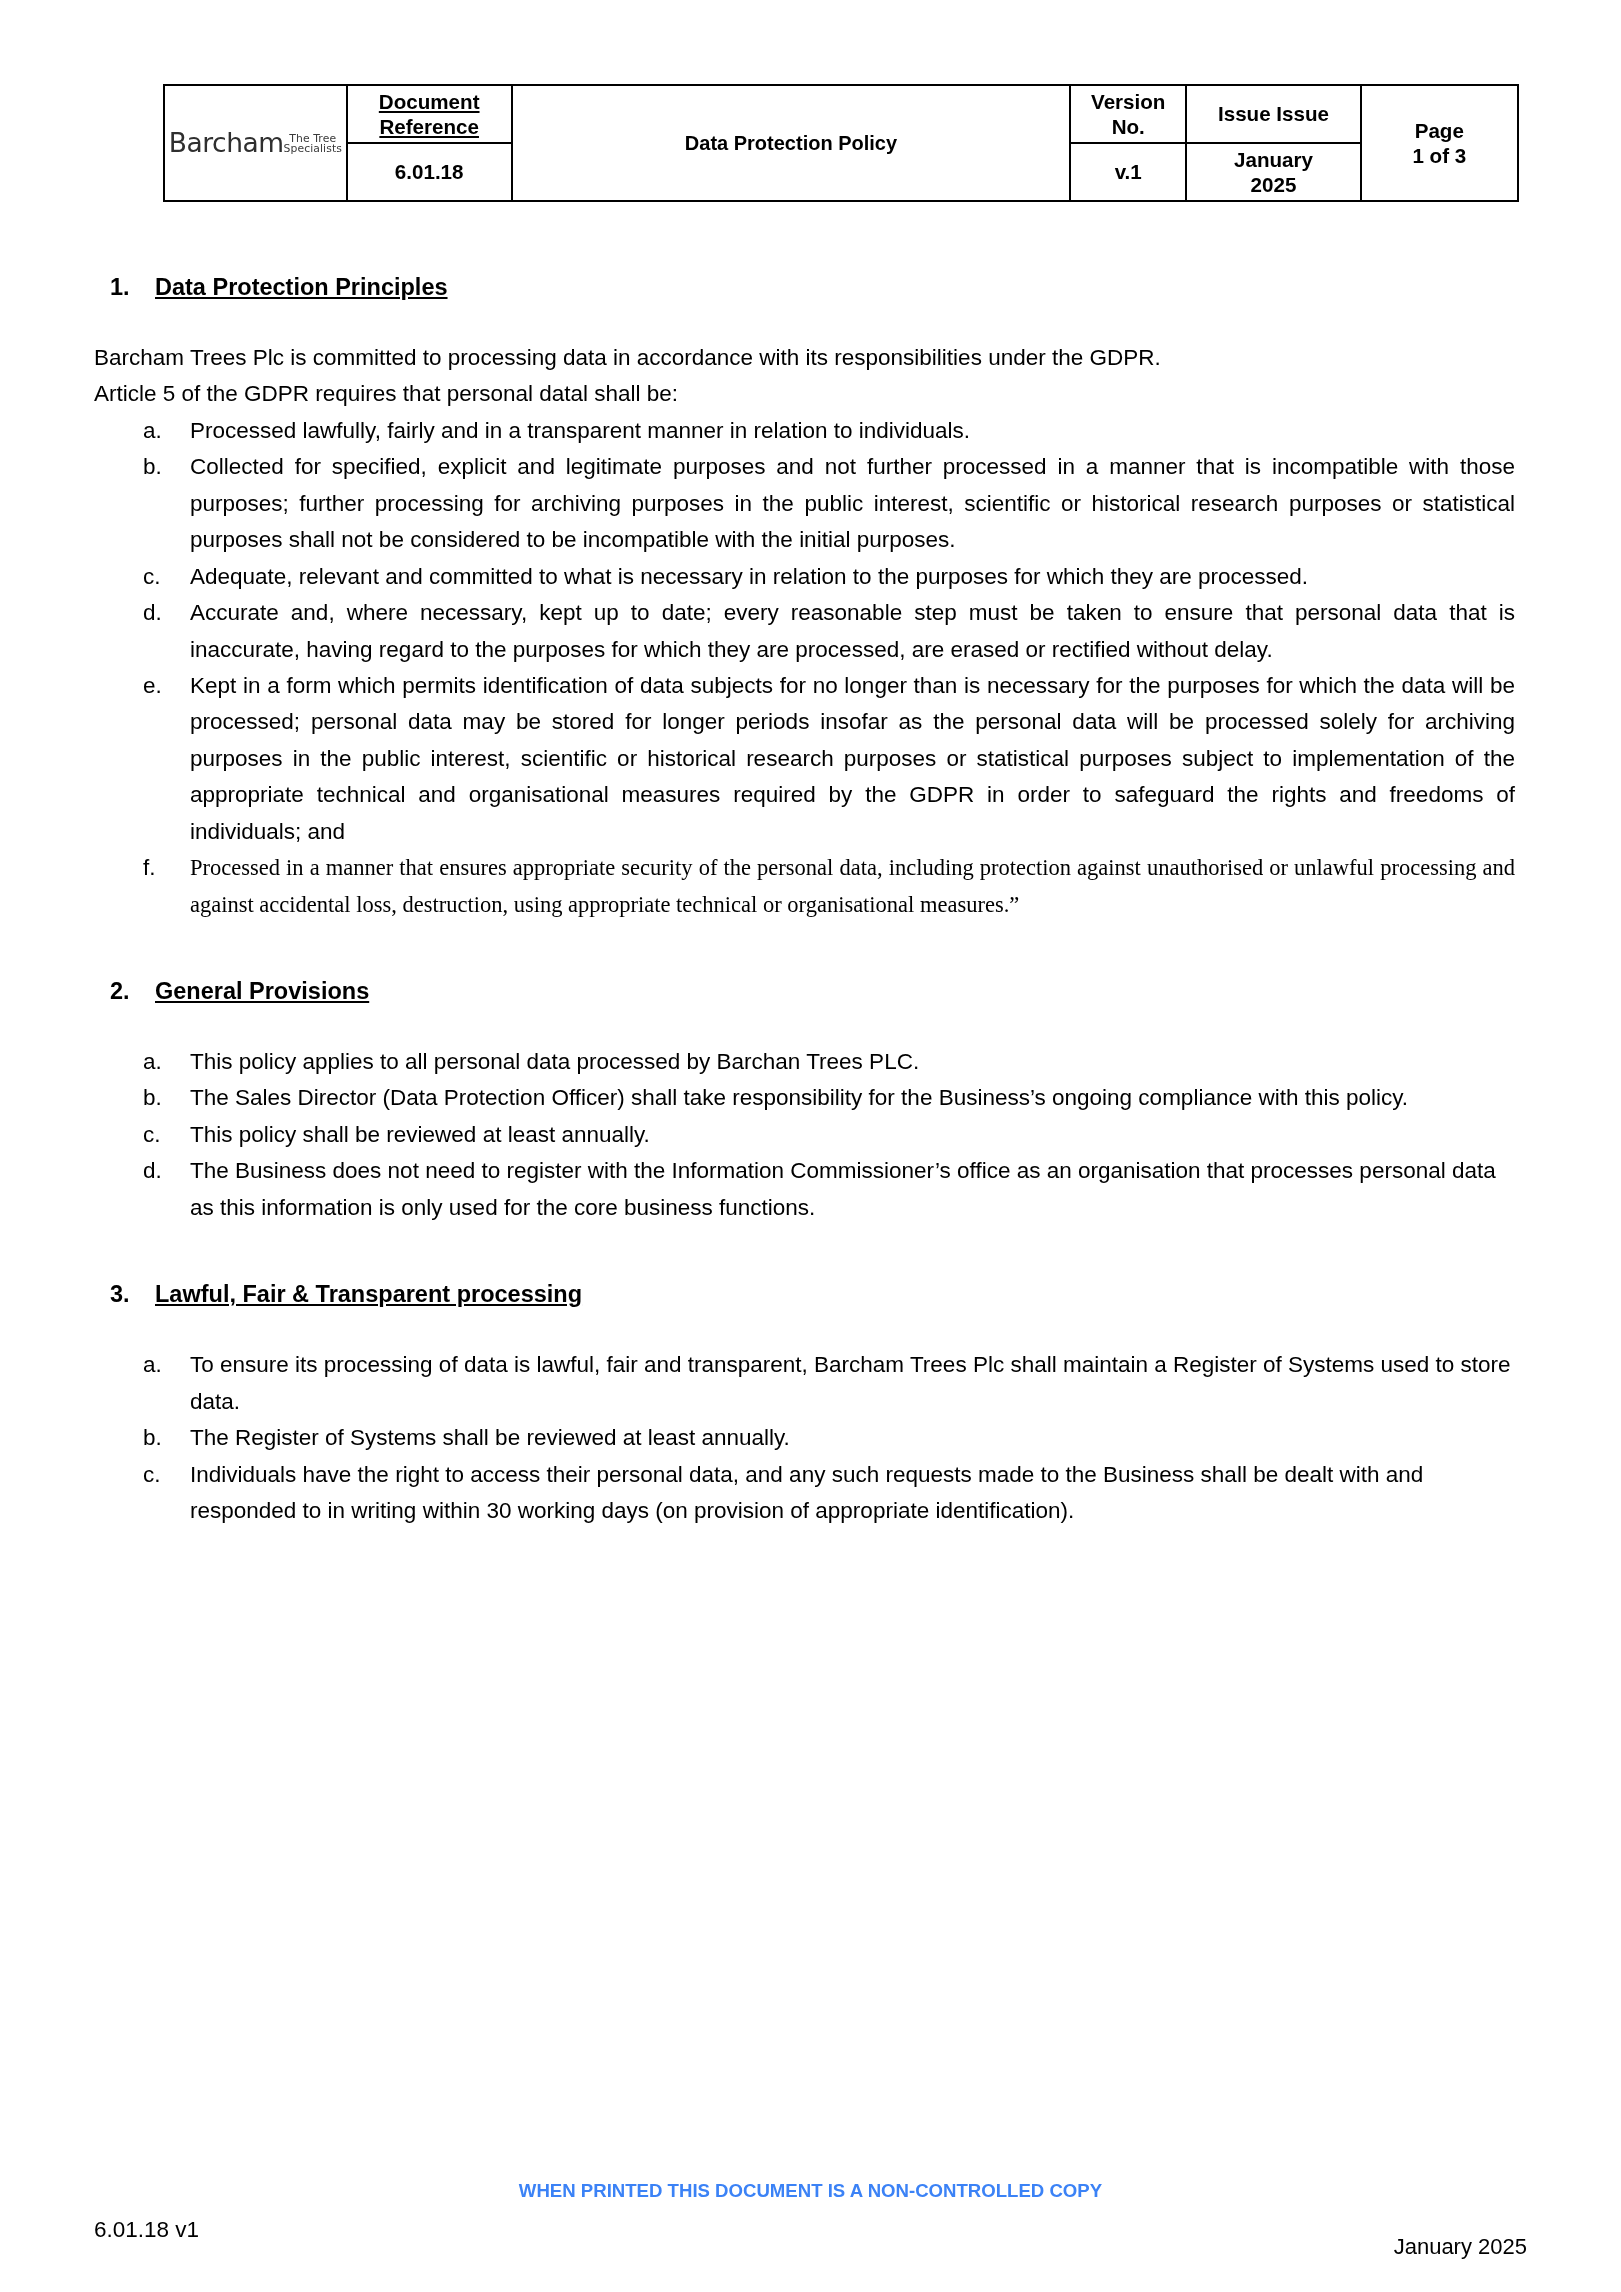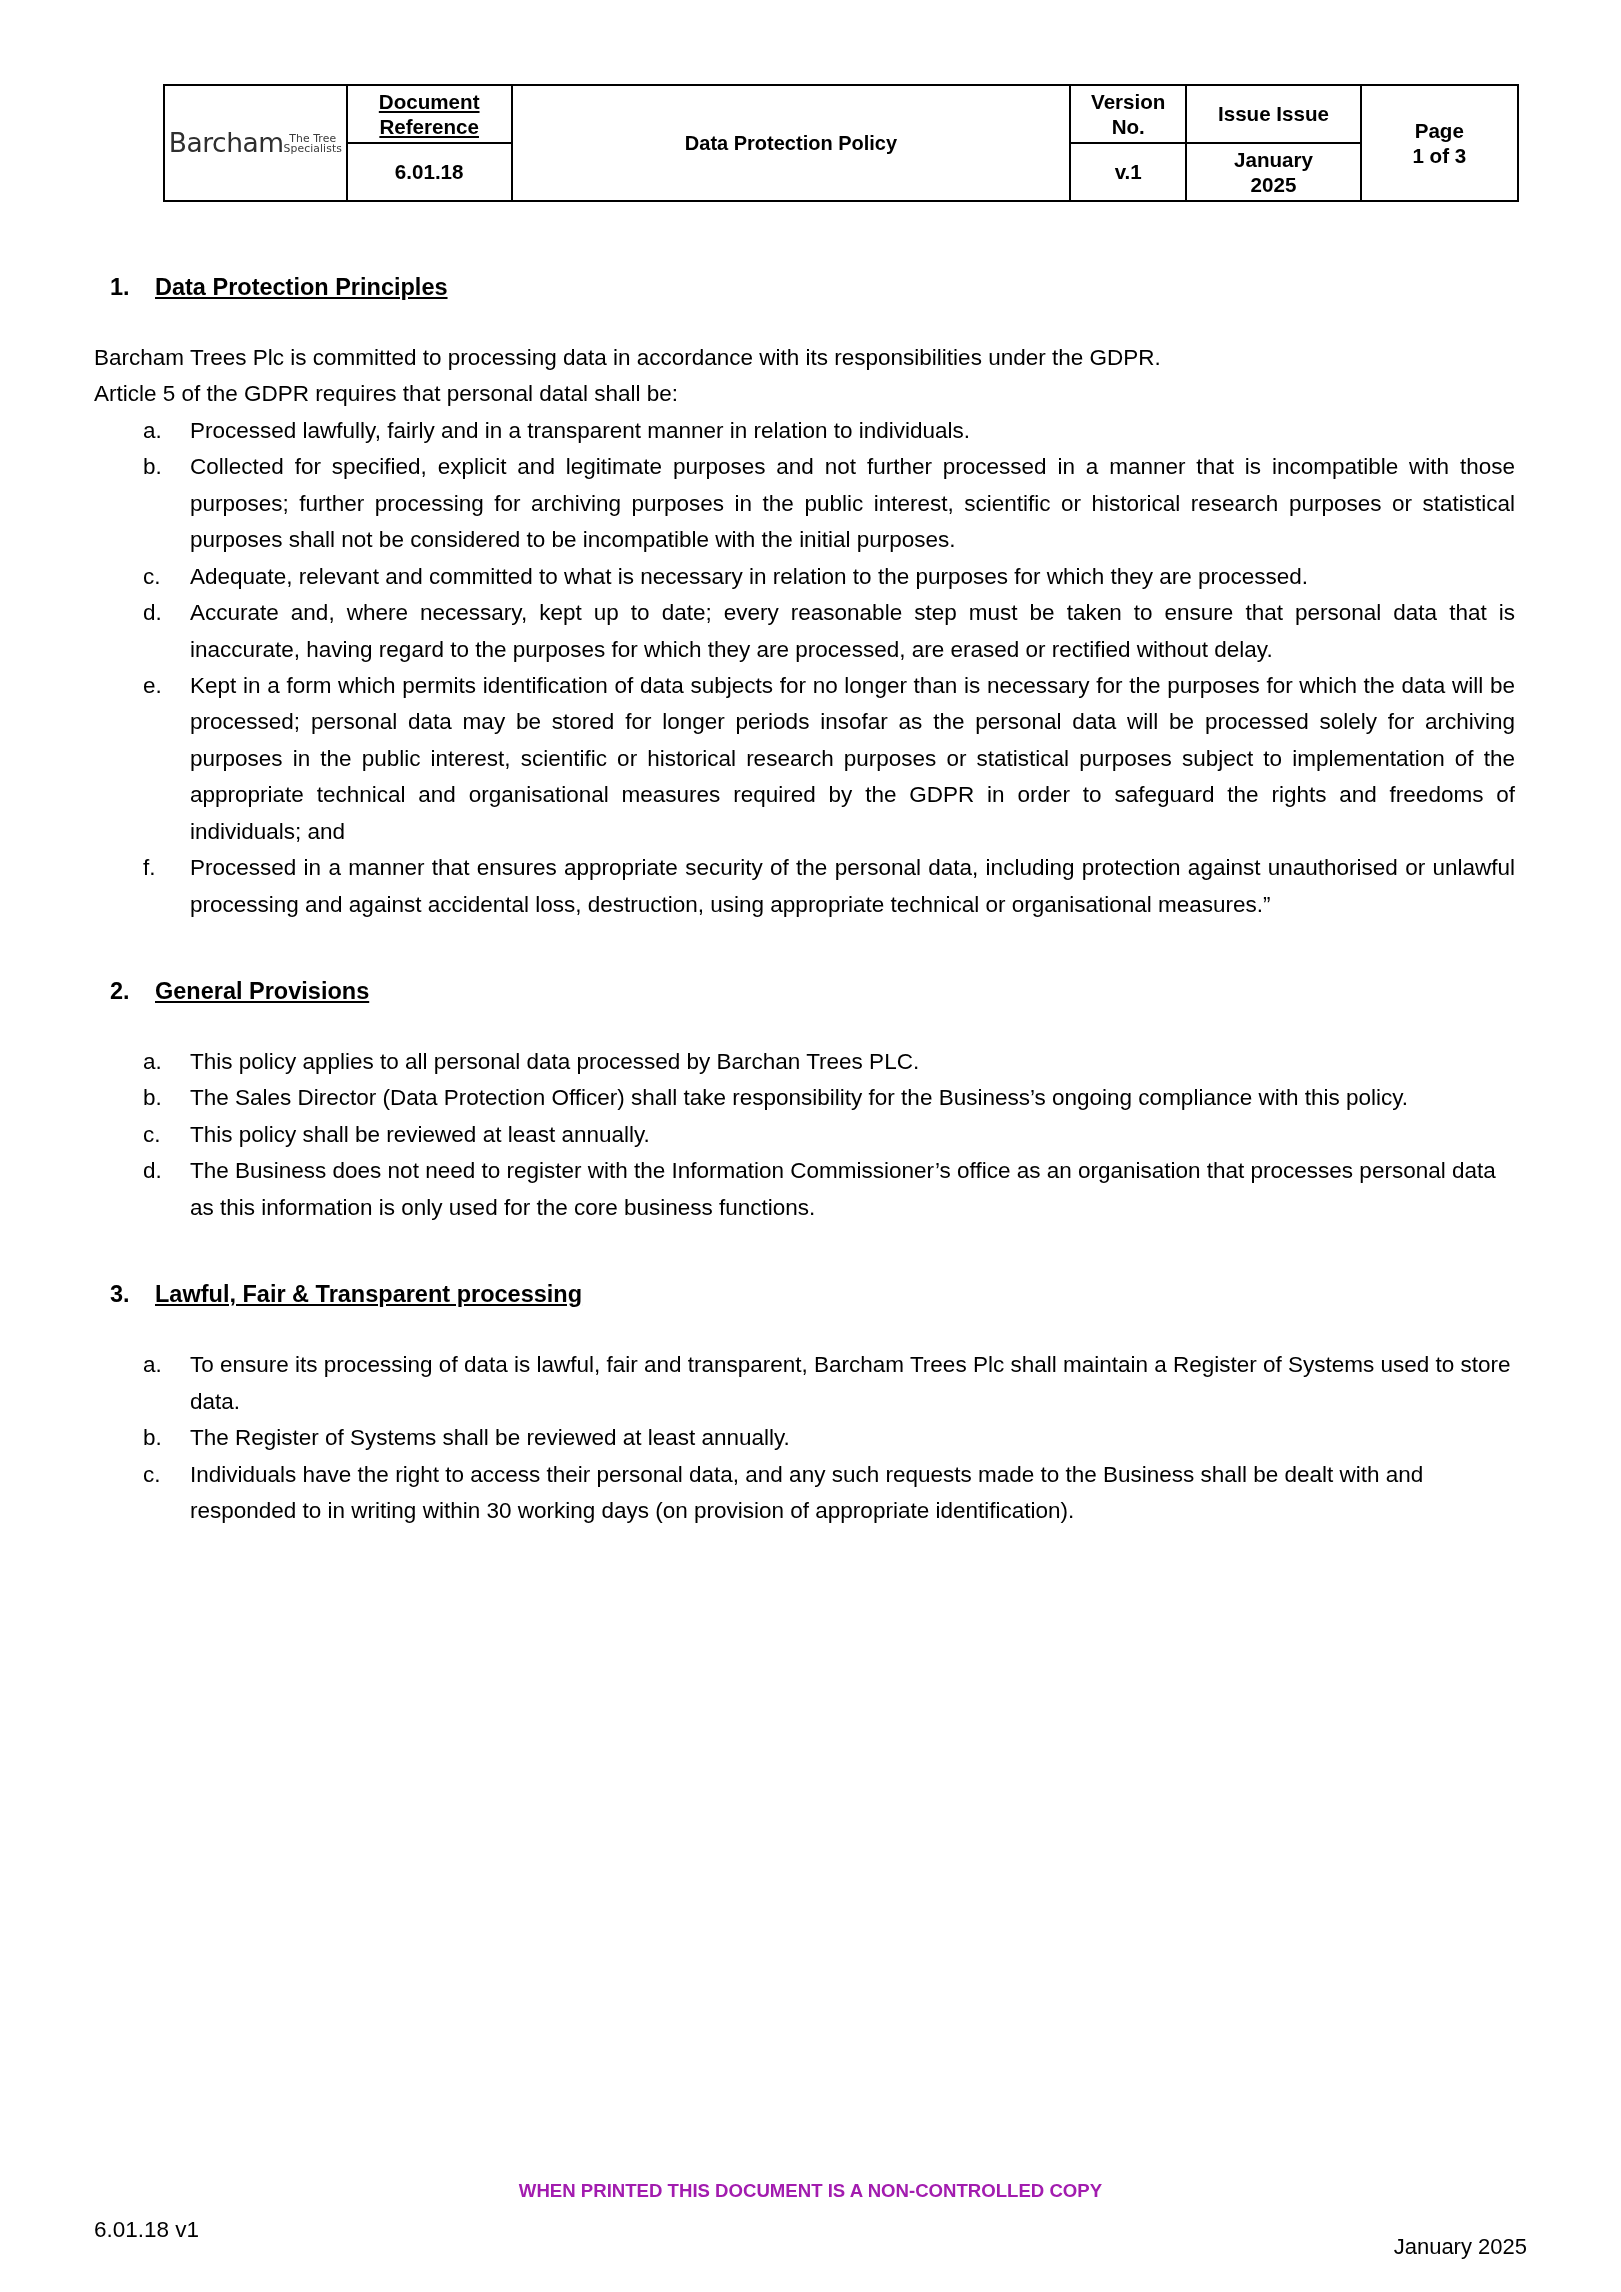--- a/index.html
+++ b/index.html
@@ -111,21 +111,21 @@
   }
   ol.alpha > li .marker {
     width: 47px;
     flex: none;
     text-align: left;
   }
   ol.alpha > li .body {
     flex: 1;
   }
   .justify .body { text-align: justify; }
-  .justify > li:last-child .body { text-align: justify; }
+  .justify > li:last-child .body { text-align: justify; font-family: Liberation Serif, serif; }
 
   .para {
     font-size: 22.5px;
     line-height: 1.62;
     margin-left: 94px;
     margin-right: 106px;
   }
   .gap-md { height: 39px; }
   .gap-lg { height: 55px; }
 
@@ -136,21 +136,21 @@
     bottom: 0;
     width: 1621px;
     height: 137px;
   }
   .footer-notice {
     position: absolute;
     top: 23.5px;
     left: 0;
     width: 1621px;
     text-align: center;
-    color: #a21caf;
+    color: #3b82f6;
     font-size: 18.6px;
     font-weight: bold;
   }
   .footer-left {
     position: absolute;
     top: 61px;
     left: 94px;
     font-size: 22.5px;
   }
   .footer-right {

